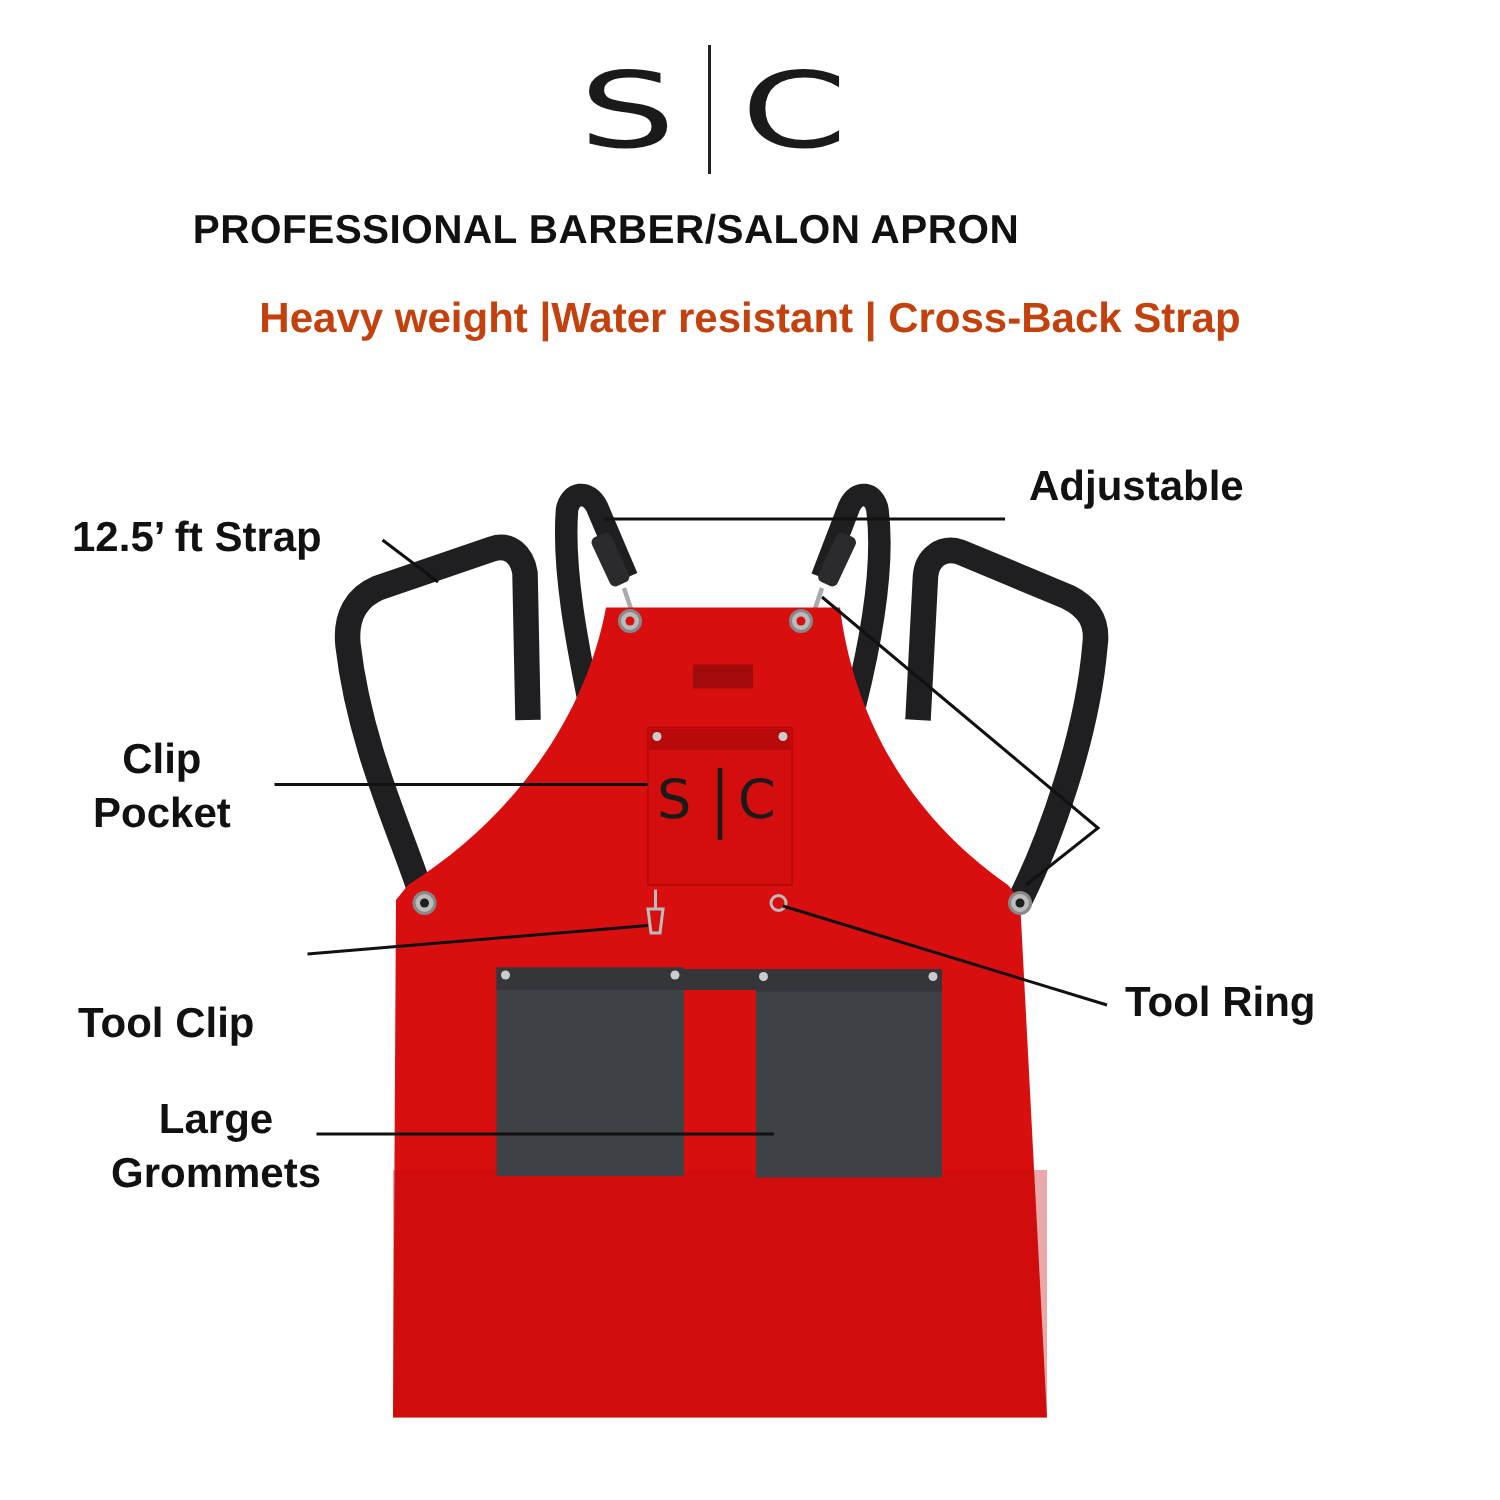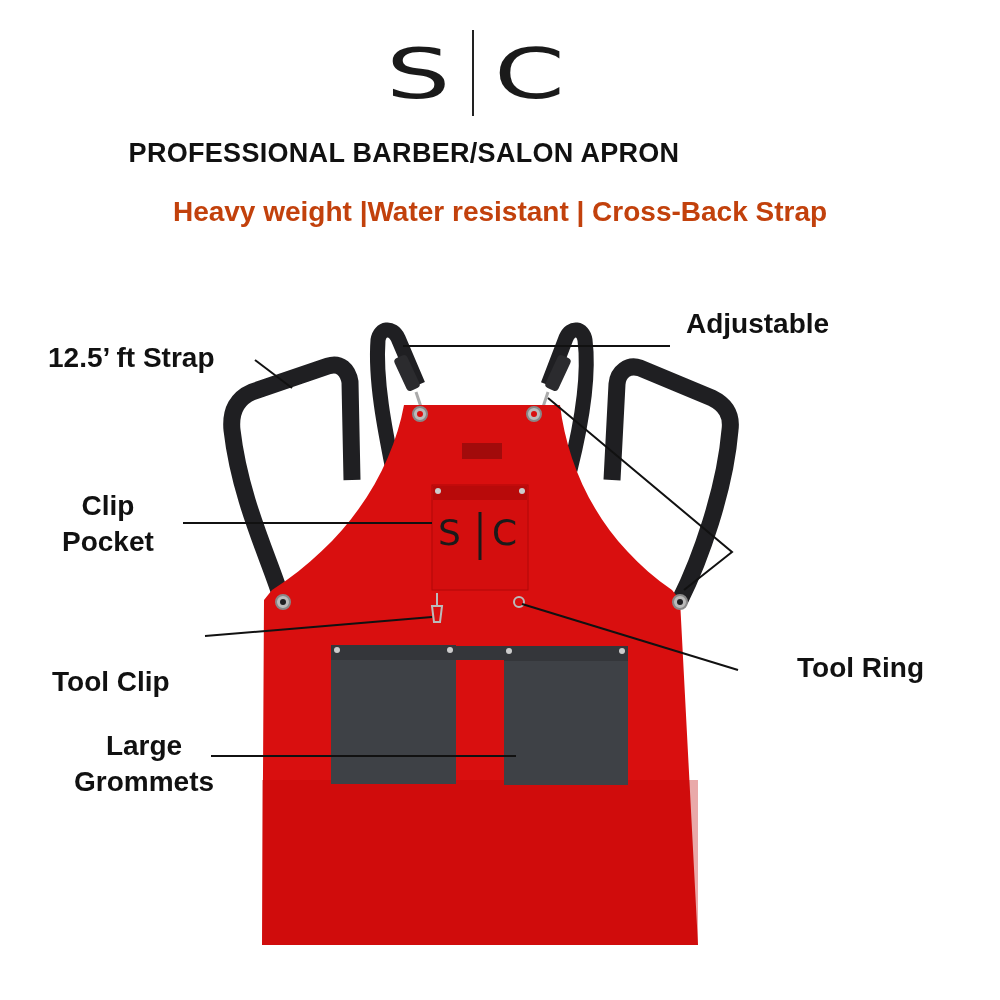--- a/index.html
+++ b/index.html
@@ -106,18 +106,18 @@
 <div class="label" style="left:62px; top:488px;">
   <div>Clip</div>
   <div>Pocket</div>
 </div>
 
 <div class="label" style="left:737px; top:524px;">
 </div>
 
 <div class="label" style="left:52px; top:616px;margin-top:48px;">Tool Clip</div>
 
-<div class="label" style="left:750px; top:650px;margin-left:47px;">Tool Ring</div>
+<div class="label" style="left:750px; top:650px;">Tool Ring</div>
 
 <div class="label" style="left:74px; top:728px;">
   <div>Large</div>
   <div>Grommets</div>
 </div>
 
 </body></html>

